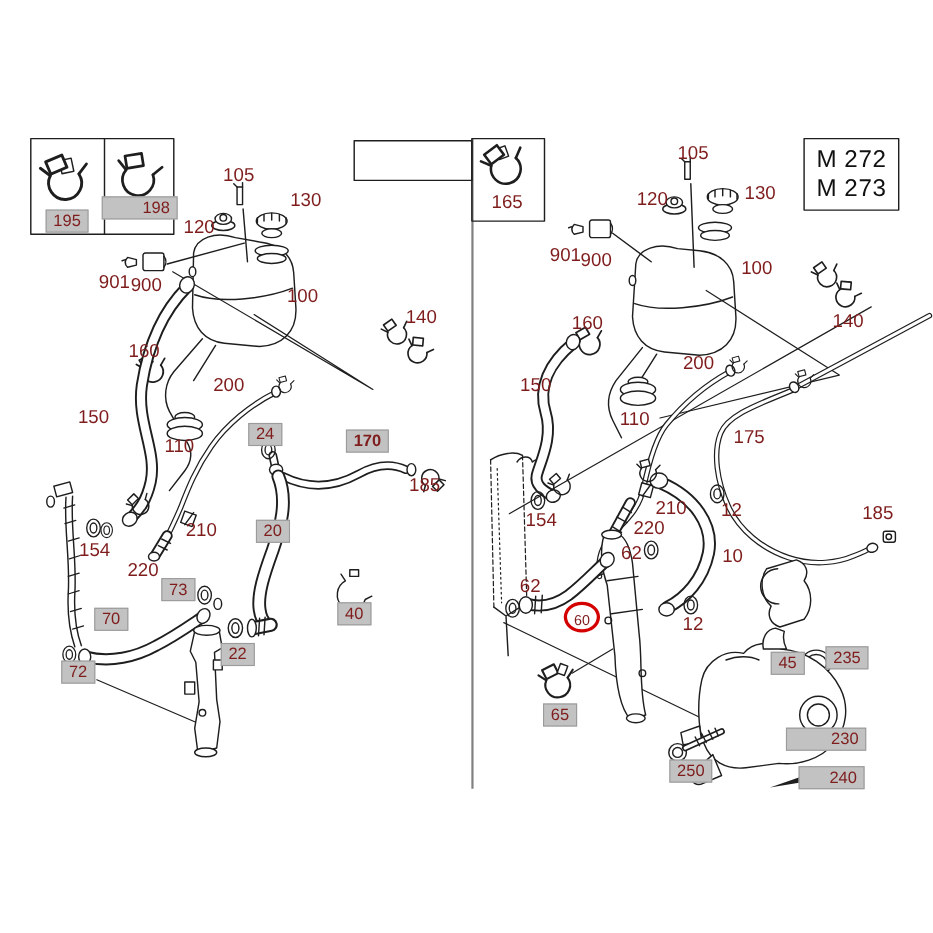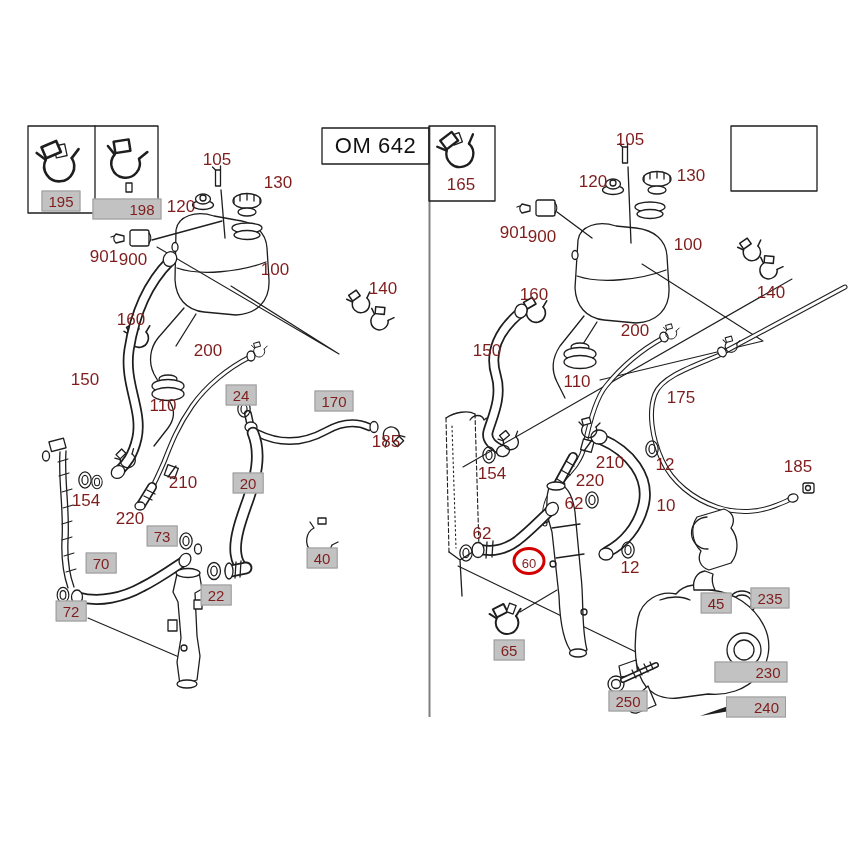--- a/index.html
+++ b/index.html
@@ -366,38 +366,41 @@
       <line class="ln" x1="735" y1="707" x2="746" y2="703"></line>
     </g>
 
     <g>
       <use href="#clamp" transform="translate(507,624) scale(1.5) rotate(-12)"></use>
       <rect class="fw" x="508" y="604" width="7" height="9" transform="rotate(20 511 608)"></rect>
     </g>
   </g>
 </svg>
 
-<div class="ecode" id="om642-label">OM 642</div>
+<div class="ecode" id="m-label">
+  <div>M 272</div>
+  <div>M 273</div>
+</div>
 
 <div id="callout-layer">
       <div class="callout b" style="left: 61px; top: 201px;">195</div>
-      <div class="callout b" style="left: 127px; top: 209px; padding-left: 36px;">198</div>
+      <div class="callout b" style="left: 127px; top: 189px; padding-left: 36px;">198</div>
       <div class="callout" style="left: 217px; top: 159px;">105</div>
       <div class="callout" style="left: 278px; top: 182px;">130</div>
       <div class="callout" style="left: 181px; top: 206px;">120</div>
       <div class="callout" style="left: 104px; top: 256px;">901</div>
       <div class="callout" style="left: 133px; top: 259px;">900</div>
       <div class="callout" style="left: 275px; top: 269px;">100</div>
       <div class="callout" style="left: 383px; top: 288px;">140</div>
       <div class="callout" style="left: 131px; top: 319px;">160</div>
       <div class="callout" style="left: 208px; top: 350px;">200</div>
       <div class="callout" style="left: 85px; top: 379px;">150</div>
       <div class="callout" style="left: 163px; top: 405px;">110</div>
       <div class="callout b" style="left: 241px; top: 395px;">24</div>
-      <div class="callout b" style="left: 334px; top: 401px;">170</div>
+      <div class="callout b" style="left: 334px; top: 401px; font-weight: bold;">170</div>
       <div class="callout" style="left: 386px; top: 441px;">185</div>
       <div class="callout" style="left: 183px; top: 482px;">210</div>
       <div class="callout b" style="left: 248px; top: 483px; text-align: center;">20</div>
       <div class="callout" style="left: 86px; top: 500px;">154</div>
       <div class="callout" style="left: 130px; top: 518px;">220</div>
       <div class="callout b" style="left: 162px; top: 536px;">73</div>
       <div class="callout b" style="left: 101px; top: 563px;">70</div>
       <div class="callout b" style="left: 322px; top: 558px;">40</div>
       <div class="callout b" style="left: 216px; top: 595px;">22</div>
       <div class="callout b" style="left: 71px; top: 611px;">72</div>

